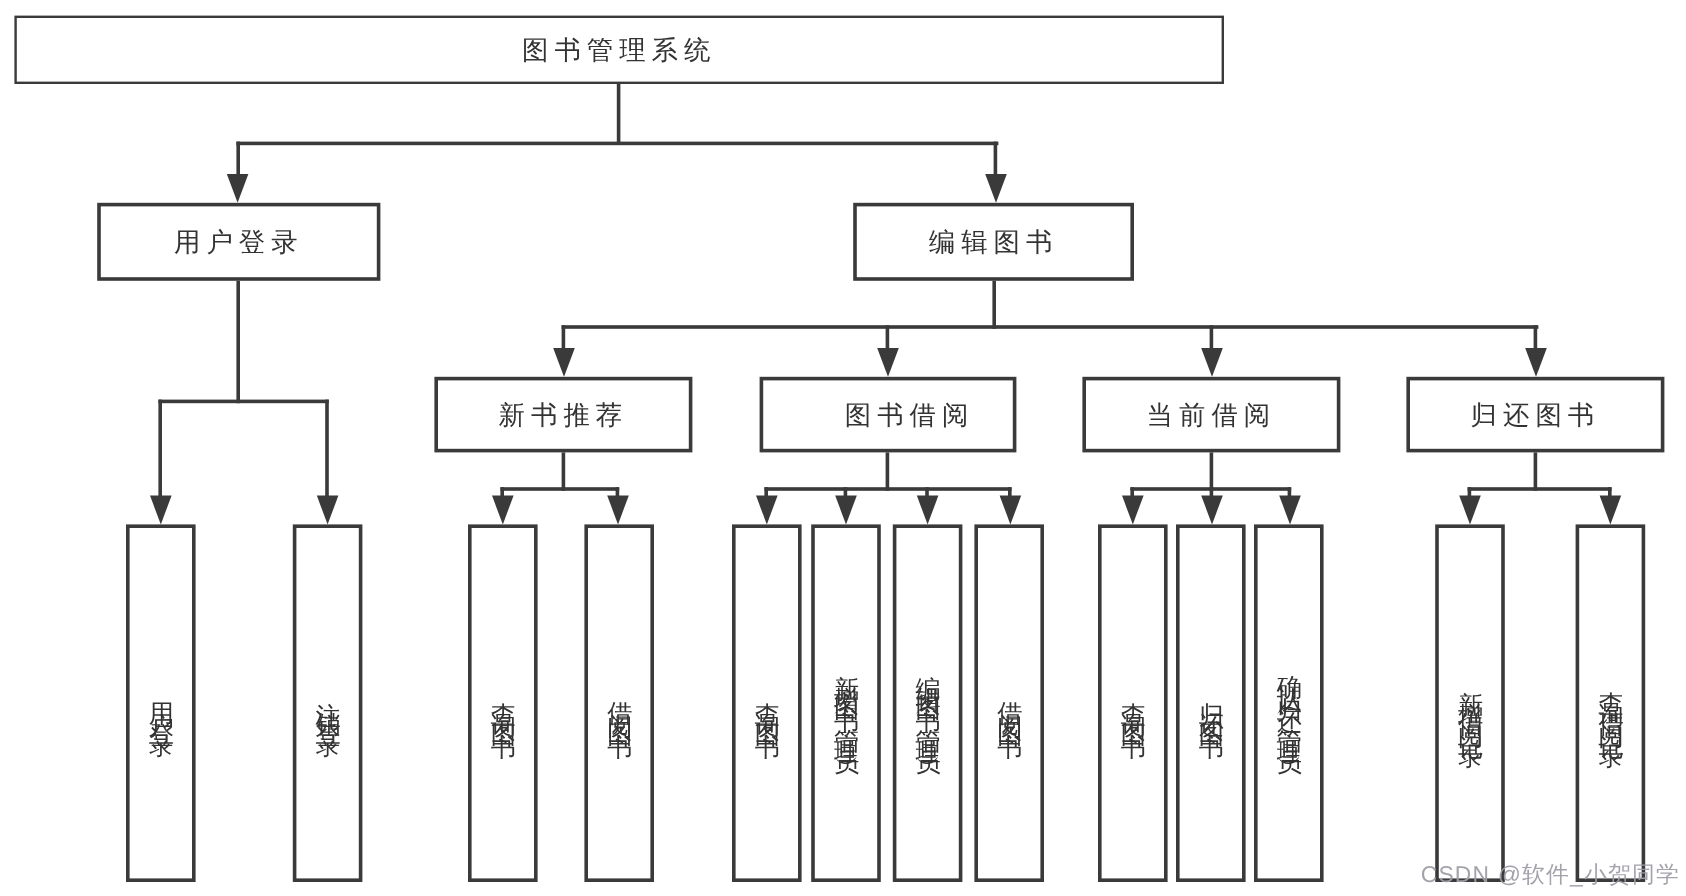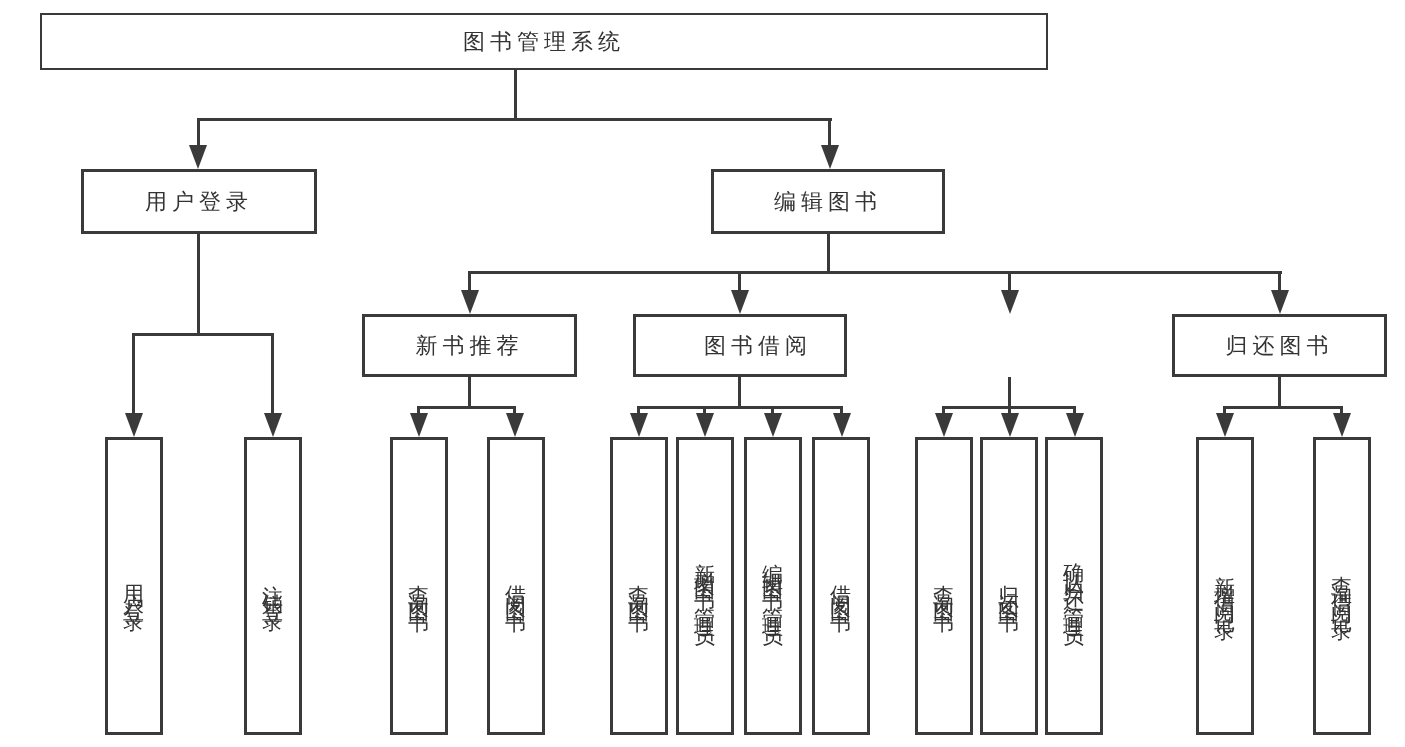--- a/index.html
+++ b/index.html
@@ -5,21 +5,21 @@
   html,body{margin:0;padding:0;background:#fff;}
   .canvas{
     position:relative;width:1405px;height:747px;background:#ffffff;overflow:hidden;
     font-family:"Liberation Sans","DejaVu Sans",sans-serif;color:#333333;
   }
   .box{
     position:absolute;background:#ffffff;border:3px solid #3a3a3a;box-sizing:border-box;
     display:flex;align-items:center;justify-content:center;
     font-size:22px;letter-spacing:5px;color:#333333;
   }
-  .box.root{border-width:2px;margin-left:28px;}
+  .box.root{border-width:2px;}
   .vbox{width:58px;height:298px;}
   .vbox span{
     writing-mode:vertical-rl;text-orientation:mixed;
     font-size:21px;letter-spacing:9px;line-height:1;
   }
   .line{position:absolute;background:#3a3a3a;}
   .line.v{width:3px;}
   .line.h{height:3px;}
   .arrow{
     position:absolute;width:0;height:0;
@@ -70,20 +70,23 @@
   <div class="line v" style="left:1008px;top:271px;height:22px;"></div>
   <div class="arrow" style="left:1001px;top:290px;"></div>
   <div class="line v" style="left:1278px;top:271px;height:22px;"></div>
   <div class="arrow" style="left:1271px;top:290px;"></div>
 
   <div class="box" style="left:362px;top:314px;width:215px;height:63px;">
     <span>新书推荐</span>
   </div>
   <div class="box" style="left:633px;top:314px;width:214px;height:63px;padding-left:36px;">
     <span>图书借阅</span>
+  </div>
+  <div class="box" style="left:902px;top:314px;width:215px;height:63px;">
+    <span>当前借阅</span>
   </div>
   <div class="box" style="left:1172px;top:314px;width:215px;height:63px;">
     <span>归还图书</span>
   </div>
 
   <div class="line v" style="left:468px;top:377px;height:32px;"></div>
   <div class="line h" style="left:417px;top:406px;width:99px;"></div>
   <div class="line v" style="left:417px;top:406px;height:11px;"></div>
   <div class="arrow" style="left:410px;top:413px;"></div>
   <div class="line v" style="left:513px;top:406px;height:11px;"></div>
@@ -153,14 +156,15 @@
     <span>确认归还（管理员）</span>
   </div>
 
   <div class="box vbox" style="left:1196px;top:437px;">
     <span>新增借阅记录</span>
   </div>
   <div class="box vbox" style="left:1313px;top:437px;">
     <span>查询借阅记录</span>
   </div>
 
+  <div class="watermark">CSDN @软件_小贺同学</div>
 
 </div>
 
 </body></html>

